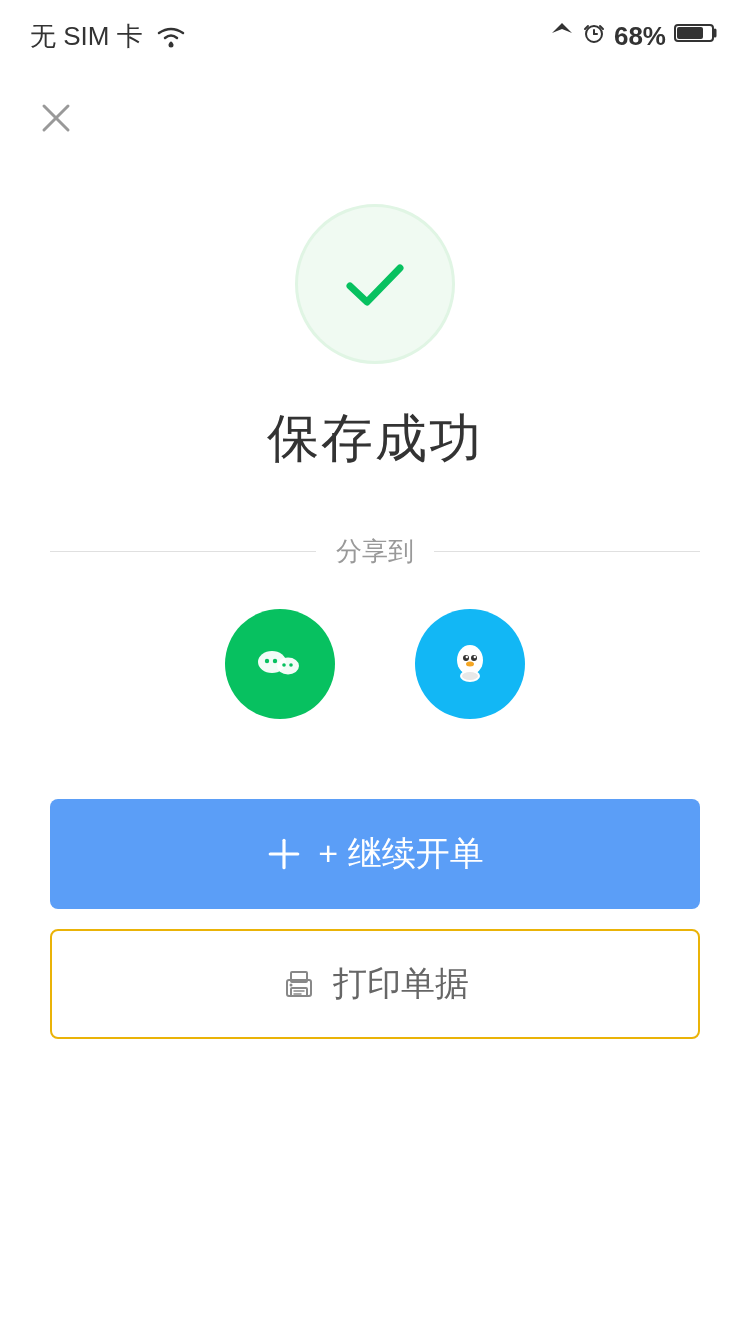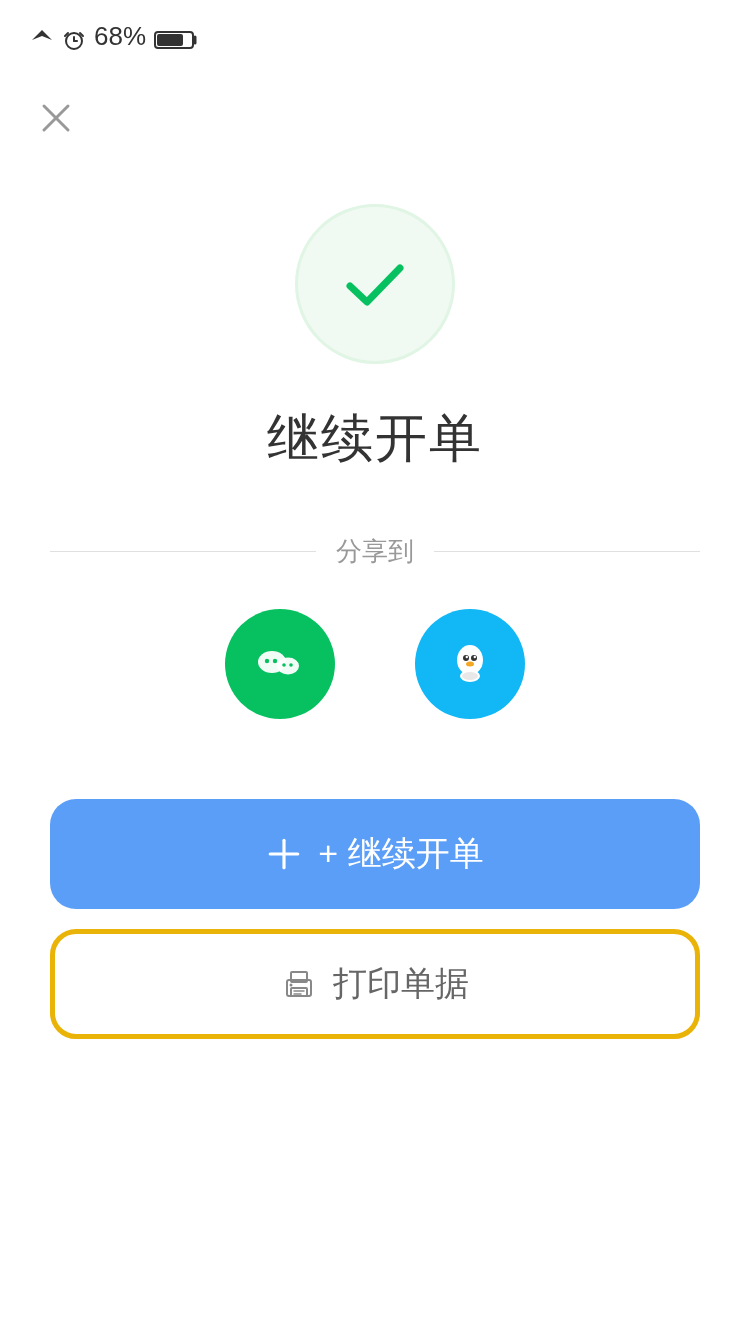--- a/index.html
+++ b/index.html
@@ -33,24 +33,25 @@
     }
 
     .status-center {
       font-size: 30px;
       font-weight: 500;
       color: #333;
     }
 
     .status-right {
       display: flex;
-      align-items: flex-end;
+      align-items: flex-start;
       gap: 8px;
       font-size: 26px;
       color: #333;
+      font-weight: bold;
     }
 
     
     .close-btn {
       width: 72px;
       height: 72px;
       display: flex;
       align-items: center;
       justify-content: center;
       margin: 10px 20px;
@@ -148,50 +149,59 @@
     .actions {
       width: 100%;
       display: flex;
       flex-direction: column;
       gap: 20px;
     }
 
     .action-btn {
       width: 100%;
       height: 110px;
-      border-radius: 26px;
+      border-radius: 8px;
       display: flex;
       align-items: center;
       justify-content: center;
       gap: 16px;
       font-size: 34px;
       cursor: pointer;
       border: none;
     }
 
     .action-btn.primary {
       background: #5b9ef7;
       color: #fff;
     }
 
     .action-btn.secondary {
       background: #fff;
       color: #666;
-      border: 5px solid #eab308;
+      border: 2px solid #eab308;
     }
 
     .action-btn svg {
       width: 36px;
       height: 36px;
     }
   </style>
 </head>
 <body>
 
 <div class="status-bar">
+  <div class="status-left">
+    <span>无 SIM 卡</span>
+    <svg width="36" height="26" viewBox="0 0 36 26">
+      <path d="M18 20 L18 20" stroke="#333" stroke-width="3" stroke-linecap="round"></path>
+      <path d="M12 15 Q18 10 24 15" stroke="#333" stroke-width="2.5" fill="none" stroke-linecap="round"></path>
+      <path d="M6 10 Q18 2 30 10" stroke="#333" stroke-width="2.5" fill="none" stroke-linecap="round"></path>
+      <circle cx="18" cy="22" r="2.5" fill="#333"></circle>
+    </svg>
+  </div>
   <div class="status-right">
     <svg width="24" height="24" viewBox="0 0 24 24">
       <path d="M12 2 L22 12 L12 8 L2 12 Z" fill="#333"></path>
     </svg>
     <svg width="24" height="24" viewBox="0 0 24 24">
       <circle cx="12" cy="13" r="8" stroke="#333" stroke-width="2" fill="none"></circle>
       <line x1="12" y1="9" x2="12" y2="13" stroke="#333" stroke-width="2" stroke-linecap="round"></line>
       <line x1="12" y1="13" x2="15" y2="13" stroke="#333" stroke-width="2" stroke-linecap="round"></line>
       <path d="M6 5 L3 8" stroke="#333" stroke-width="2" stroke-linecap="round"></path>
       <path d="M18 5 L21 8" stroke="#333" stroke-width="2" stroke-linecap="round"></path>
@@ -213,21 +223,21 @@
 </div>
 
 <div class="main-content">
 
   <div class="success-circle">
     <svg viewBox="0 0 80 80" fill="none" xmlns="http://www.w3.org/2000/svg">
       <polyline points="15,42 32,58 65,24" stroke="#07c160" stroke-width="7" stroke-linecap="round" stroke-linejoin="round" fill="none"></polyline>
     </svg>
   </div>
 
-  <div class="success-title">继续开单</div>
+  <div class="success-title">保存成功</div>
 
   <div class="divider-container">
     <div class="divider-line"></div>
     <span class="divider-label">分享到</span>
     <div class="divider-line"></div>
   </div>
 
   <div class="share-row">
 
     <div class="share-icon-btn wechat">

